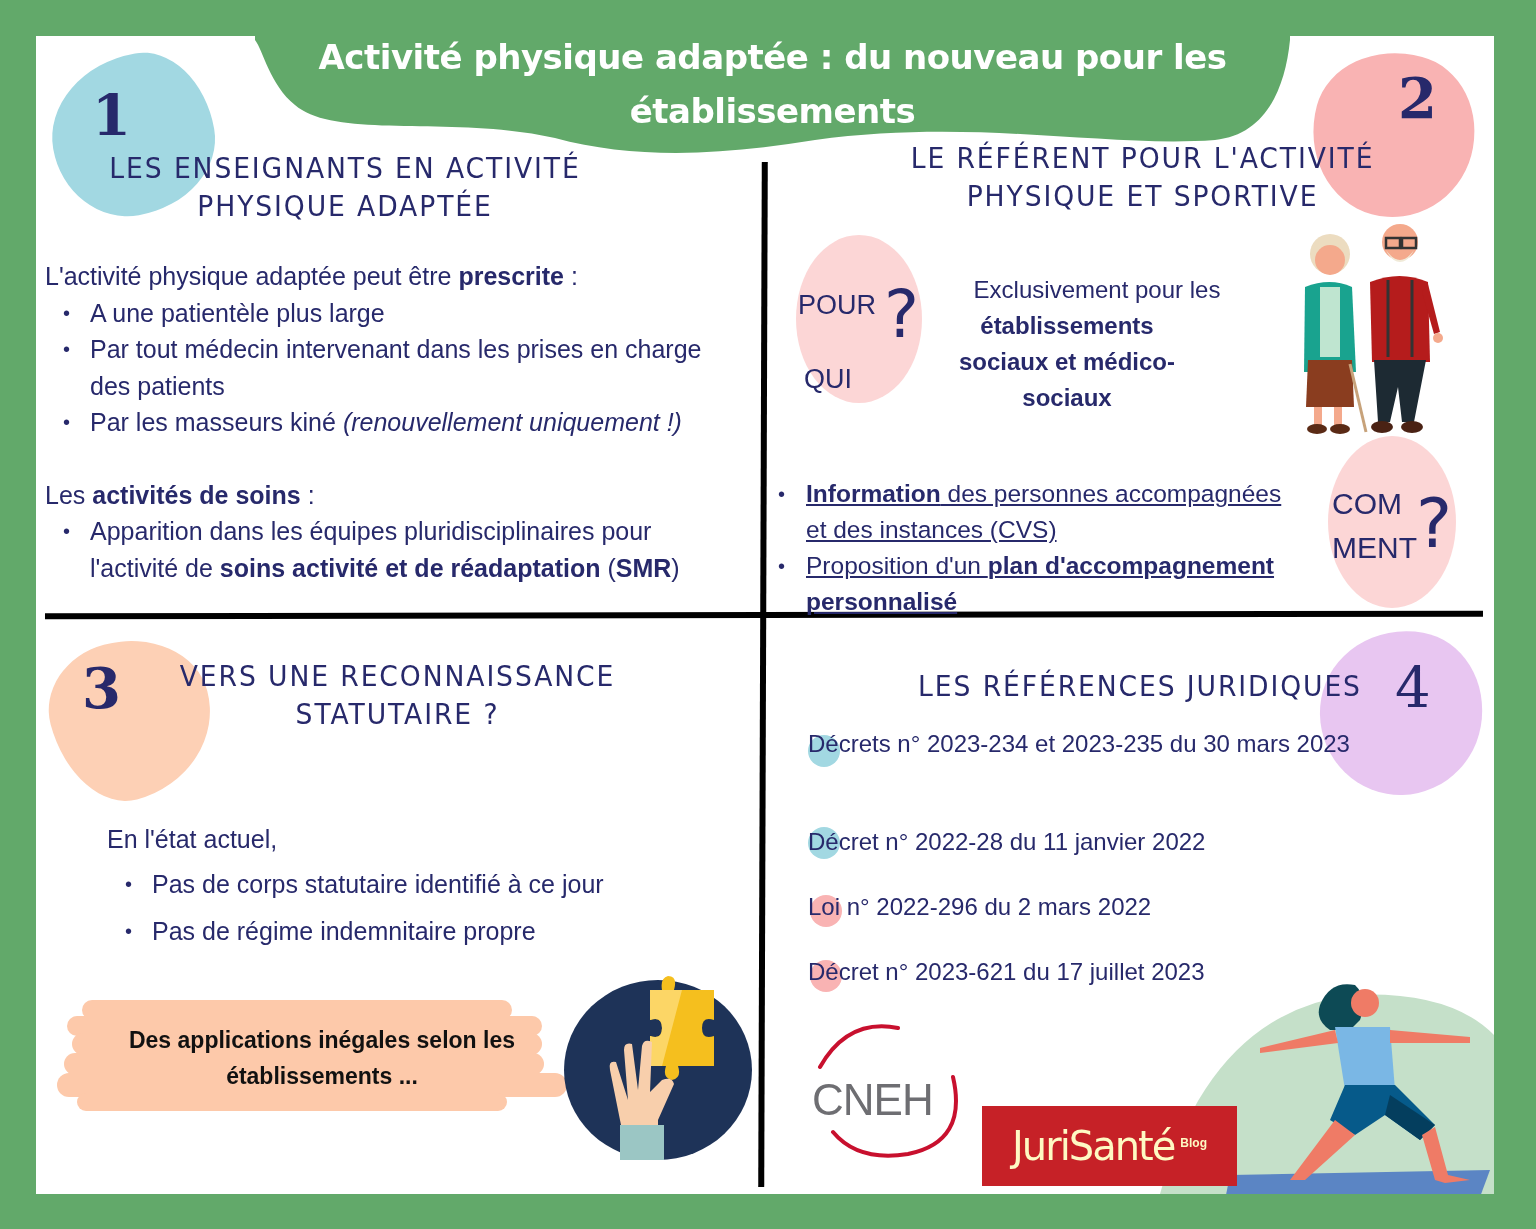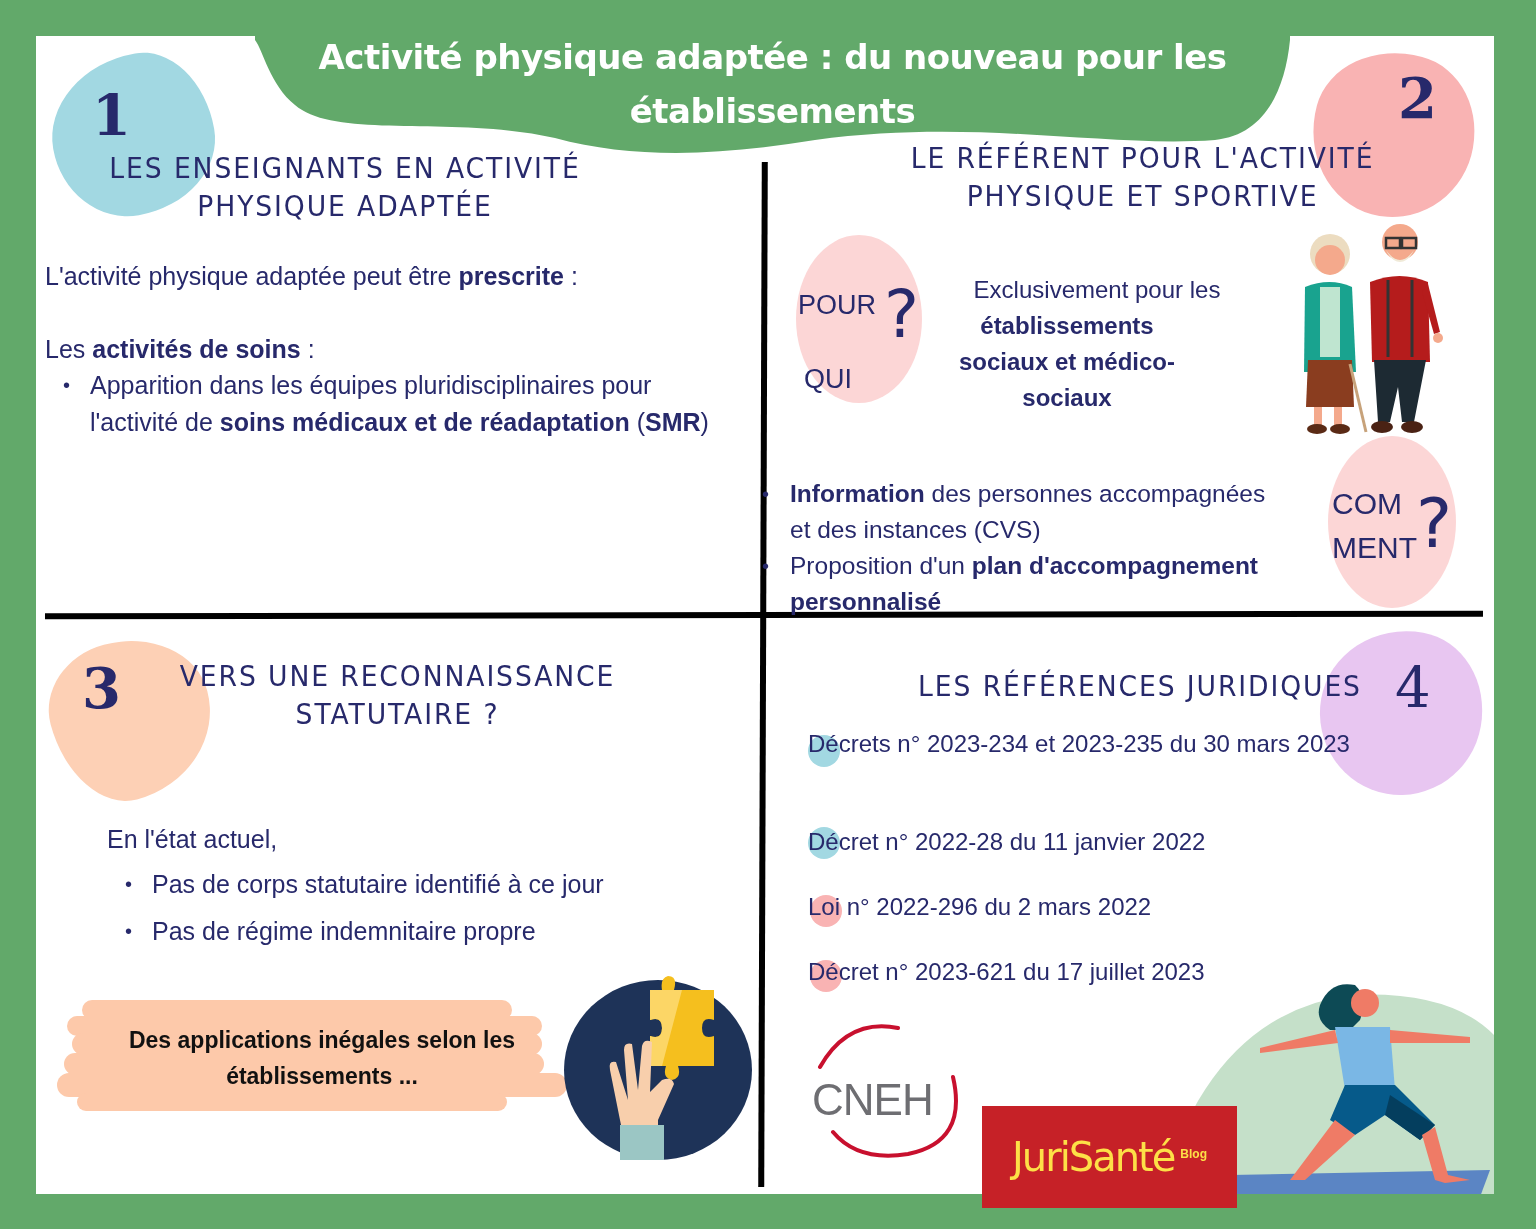--- a/index.html
+++ b/index.html
@@ -65,26 +65,31 @@
 <div class="num" style="left:92px; top:87px;">1</div>
 <div class="sec-title" style="left:60px; top:150px; width:570px;">
   <div>Les enseignants en activité</div>
   <div>physique adaptée</div>
 </div>
 
 <div class="abs body-text" style="left:45px; top:238px; width:700px;">
   <div>
     <span>L'activité physique adaptée peut être </span><b>prescrite</b><span> :</span>
   </div>
+  <ul class="bul">
+    <li><span>A une patientèle plus large</span></li>
+    <li><span>Par tout médecin intervenant dans les prises en charge des patients</span></li>
+    <li><span>Par les masseurs kiné </span><i>(renouvellement uniquement !)</i></li>
+  </ul>
   <div style="height:36px;"></div>
   <div>
     <span>Les </span><b>activités de soins</b><span> :</span>
   </div>
   <ul class="bul">
-    <li><span>Apparition dans les équipes pluridisciplinaires pour l'activité de </span><b>soins médicaux et de réadaptation</b><span> (</span><b>SMR</b><span>)</span></li>
+    <li><span>Apparition dans les équipes pluridisciplinaires pour l'activité de </span><b>soins activité et de réadaptation</b><span> (</span><b>SMR</b><span>)</span></li>
   </ul>
 </div>
 
 <div class="blob" style="left:1312px; top:52px; width:162px; height:165px; background:#f9b3b3; border-radius:55% 45% 50% 50% / 45% 50% 50% 55%; transform: rotate(15deg);"></div>
 <div class="num" style="left:1398px; top:70px;">2</div>
 <div class="sec-title" style="left:855px; top:140px; width:575px;">
   <div>Le référent pour l'activité</div>
   <div>physique et sportive</div>
 </div>
 
@@ -127,21 +132,21 @@
   <circle cx="148" cy="116" r="5" fill="#f4a98c"></circle>
 </svg>
 
 <div class="blob" style="left:1328px; top:436px; width:128px; height:172px; background:#fcd6d6; border-radius:50%;"></div>
 <div class="abs" style="left:1332px; top:482px; font-size:30px; line-height:44px; color:#27296b;">
   <div>COM</div>
   <div>MENT</div>
 </div>
 <div class="abs qm" style="left:1416px; top:490px; font-size:68px; line-height:1;">?</div>
 
-<div class="abs body-text" style="left:744px; top:456px; width:540px; font-size:24.5px; line-height:36px;">
+<div class="abs body-text" style="left:760px; top:456px; width:540px; font-size:24.5px; line-height:36px;text-decoration:underline;">
   <ul class="bul">
     <li style="padding-left:46px;"><b>Information</b><span> des personnes accompagnées et des instances (CVS)</span></li>
     <li style="padding-left:46px;"><span>Proposition d'un </span><b>plan d'accompagnement personnalisé</b></li>
   </ul>
 </div>
 
 <div class="blob" style="left:52px; top:640px; width:160px; height:158px; background:#fdd0b5; border-radius:45% 55% 60% 40% / 40% 45% 55% 60%; transform: rotate(-15deg);"></div>
 <div class="num" style="left:82px; top:660px;">3</div>
 <div class="sec-title" style="left:135px; top:658px; width:525px;">
   <div>Vers une reconnaissance</div>
@@ -205,16 +210,16 @@
   <path d="M185,145 L205,160 L155,205 L140,205 Z" fill="#ef7b66"></path>
   <path d="M272,160 L285,152 L298,200 L320,205 L295,208 L285,205 Z" fill="#ef7b66"></path>
 </svg>
 
 <svg class="abs" style="left:808px; top:1022px;" width="155" height="140" viewBox="0 0 155 140">
   <path d="M90,6 Q40,-4 12,45" fill="none" stroke="#c8102e" stroke-width="4" stroke-linecap="round"></path>
   <path d="M145,55 Q160,120 100,132 Q50,140 25,110" fill="none" stroke="#c8102e" stroke-width="4" stroke-linecap="round"></path>
 </svg>
 <div class="abs" style="left:812px; top:1075px; font-size:44px; color:#6e6e72; letter-spacing:-1px; font-family:'Liberation Sans', sans-serif;">CNEH</div>
 
-<div class="abs" style="left:982px; top:1106px; width:255px; height:102px; background:#c62127; display:flex; align-items:center; justify-content:center; color:#fde047;">
+<div class="abs" style="left:982px; top:1106px; width:255px; height:80px; background:#c62127; display:flex; align-items:center; justify-content:center; color:#fef9c3;">
   <span style="font-size:40px; font-family:'DejaVu Sans', sans-serif; letter-spacing:-2px;">JuriSanté</span>
   <span style="font-size:12px; font-weight:bold; margin-left:6px; margin-top:-6px;">Blog</span>
 </div>
 
 </body></html>

